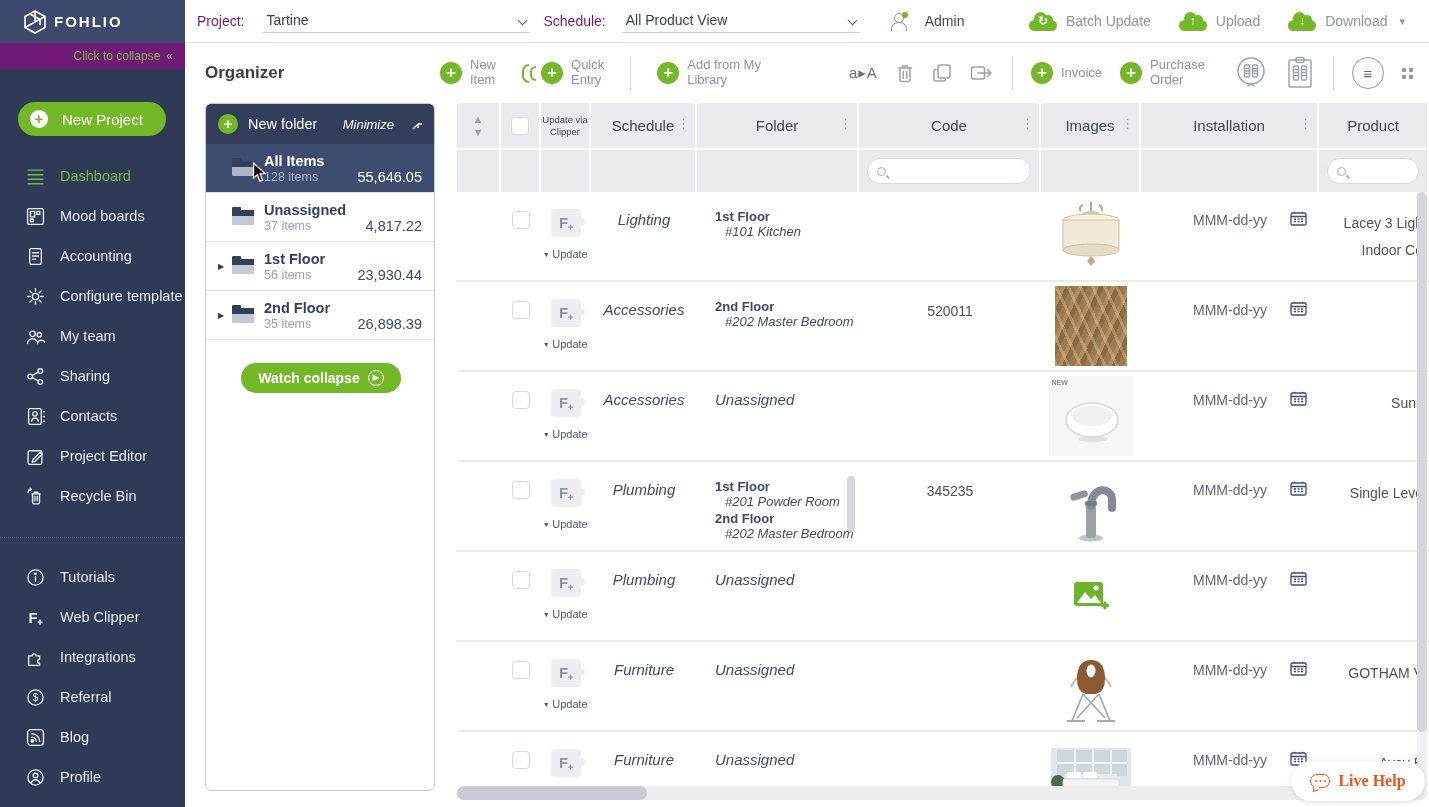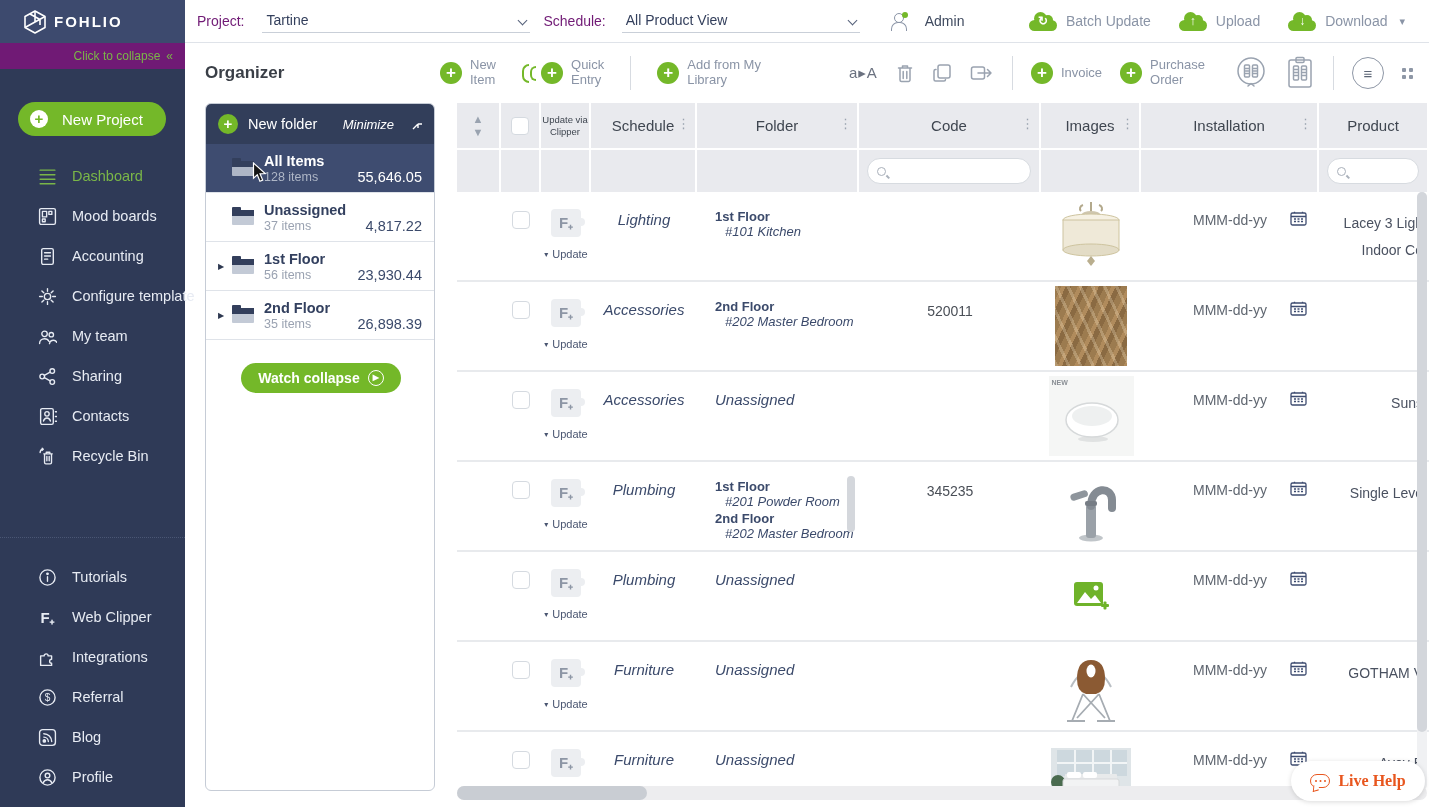--- a/index.html
+++ b/index.html
@@ -6,21 +6,21 @@
   html,body { width:1429px; height:807px; font-family:"Liberation Sans", sans-serif; background:#fff; overflow:hidden; }
 
   
   #sidebar { position:absolute; left:0; top:0; width:185px; height:807px; background:#2f3a57; color:#e7ebf3; }
   #logo-band { height:43px; background:#3d4a6e; display:flex; align-items:center; padding-left:22px; }
   #logo-cube { width:26px; height:26px; margin-right:6px; }
   #logo-text { color:#fff; font-size:15px; font-weight:bold; letter-spacing:2px; }
   #collapse-strip { height:26px; background:#701a75; display:flex; align-items:center; justify-content:flex-end; padding-right:12px; color:#7ab648; font-size:12px; gap:6px; cursor:pointer; }
   #new-project-btn { position:absolute; left:18px; top:102px; width:148px; height:34px; background:#74b829; border-radius:17px; display:flex; align-items:center; color:#fff; font-size:15px; cursor:pointer; }
   #new-project-btn .pbadge { width:18px; height:18px; margin:0 14px 0 12px; border-radius:50%; background:#fff; color:#74b829; font-size:15px; line-height:17px; text-align:center; font-weight:bold; }
-  .nav-group { position:absolute; left:12px; width:186px; }
+  .nav-group { position:absolute; left:0; width:186px; }
   #nav-main { top:156px; }
   #nav-secondary { top:557px; }
   .nav-item { height:40px; display:flex; align-items:center; padding-left:26px; gap:15px; font-size:14.5px; color:#e7ebf3; cursor:pointer; }
   .nav-item.active { color:#7ab648; }
   .nav-item .icn { width:19px; height:19px; display:flex; align-items:center; justify-content:center; flex:none; }
   .nav-item .icn svg { width:19px; height:19px; stroke:currentColor; fill:none; stroke-width:1.3; stroke-linecap:round; stroke-linejoin:round; }
   #nav-divider { position:absolute; left:0; top:537px; width:185px; border-top:1px dotted #4a5674; }
   .fplus { font-size:15px; font-weight:bold; }
 
   
@@ -237,20 +237,29 @@
             <rect x="2.5" y="1.5" width="12" height="15" rx="1.5"></rect>
             <circle cx="8.5" cy="6.5" r="2.1"></circle>
             <path d="M5.2 13.3c.5-1.9 1.8-2.9 3.3-2.9s2.8 1 3.3 2.9M16.5 4.5h1M16.5 9h1M16.5 13.5h1"></path>
           </svg>
         </span>
       <span>Contacts</span>
     </div>
     <div class="nav-item">
       <span class="icn">
           <svg viewBox="0 0 18 18">
+            <rect x="2" y="3.5" width="13" height="13" rx="1.5"></rect>
+            <path d="M6.5 12l7-7 1.8 1.8-7 7-2.4.6z"></path>
+          </svg>
+        </span>
+      <span>Project Editor</span>
+    </div>
+    <div class="nav-item">
+      <span class="icn">
+          <svg viewBox="0 0 18 18">
             <path d="M5.5 6.5h8M6.2 6.5v8.2a1.3 1.3 0 0 0 1.3 1.3h4a1.3 1.3 0 0 0 1.3-1.3V6.5M7.8 6.5V5h3.4v1.5M8.4 9v4M10.6 9v4"></path>
             <path d="M2 5.2a3.6 3.6 0 0 1 2.6-3.3M4 1.2l1 .9-1 .9"></path>
           </svg>
         </span>
       <span>Recycle Bin</span>
     </div>
   </div>
 
   <div id="nav-divider"></div>
 

